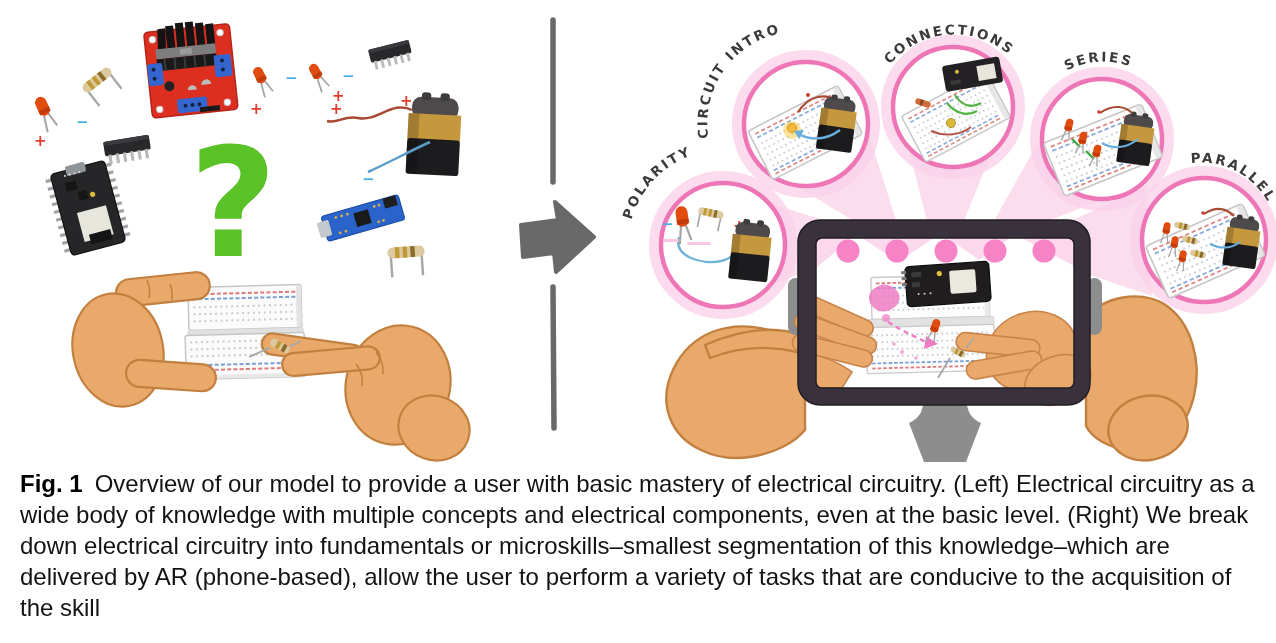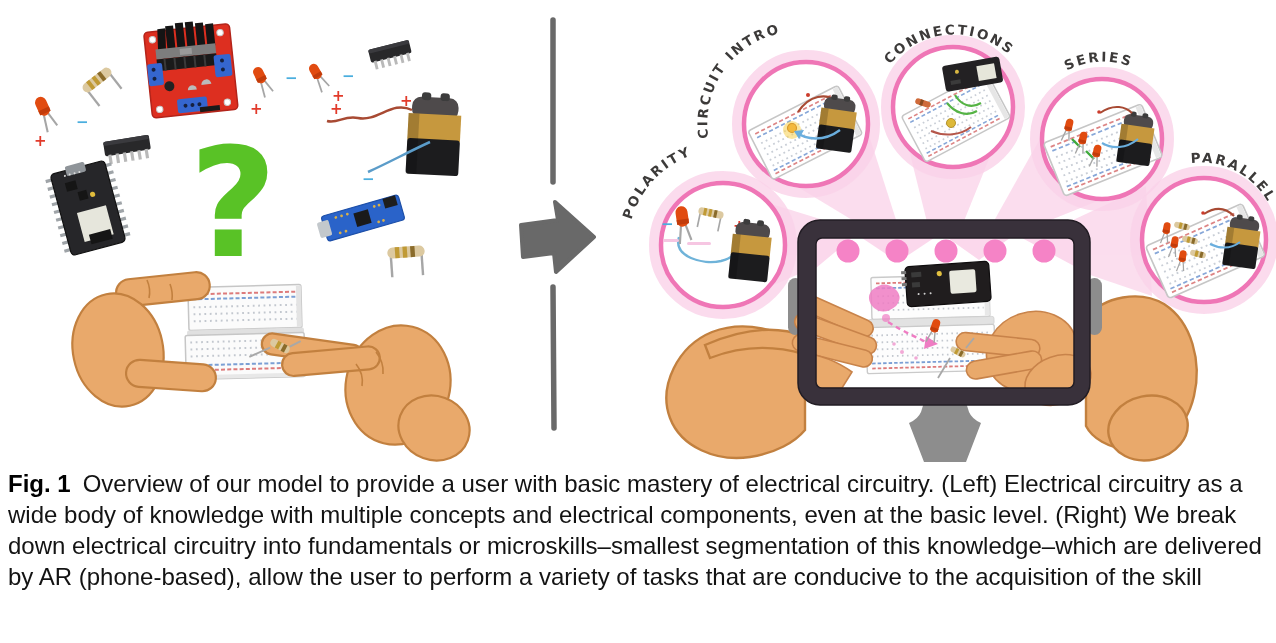--- a/index.html
+++ b/index.html
@@ -4,21 +4,21 @@
 <style>
   html,body{margin:0;padding:0;background:#ffffff;}
   body{width:1276px;height:643px;overflow:hidden;font-family:"Liberation Sans",sans-serif;}
   .fig-wrap{width:1276px;height:643px;background:#fff;}
   svg{display:block;}
   .bubble-label{font-family:"DejaVu Sans",sans-serif;font-weight:bold;font-size:13.5px;letter-spacing:2.2px;fill:#3c3a39;}
   .mark{font-family:"DejaVu Sans",sans-serif;font-weight:bold;font-size:15px;}
   .mark-plus{fill:#e23b2b;}
   .mark-minus{fill:#4aaede;}
   .qmark{font-family:"DejaVu Sans",sans-serif;font-weight:900;font-size:152px;}
-  .caption{padding:6px 10px 0 8px;font-size:24px;line-height:31px;color:#131313;}
+  .caption{padding:6px 10px 0 20px;font-size:24px;line-height:31px;color:#131313;}
   .caption b{font-weight:bold;color:#000;padding-right:12px;}
 </style>
 </head>
 <body>
 
 <figure class="fig-wrap" style="margin:0;">
 <svg width="1276" height="462" viewBox="0 0 1276 462" xmlns="http://www.w3.org/2000/svg">
   <defs>
     <g id="bat9v">
       <rect x="3" y="0" width="30" height="14" rx="6" fill="#4e4a4b"></rect>

